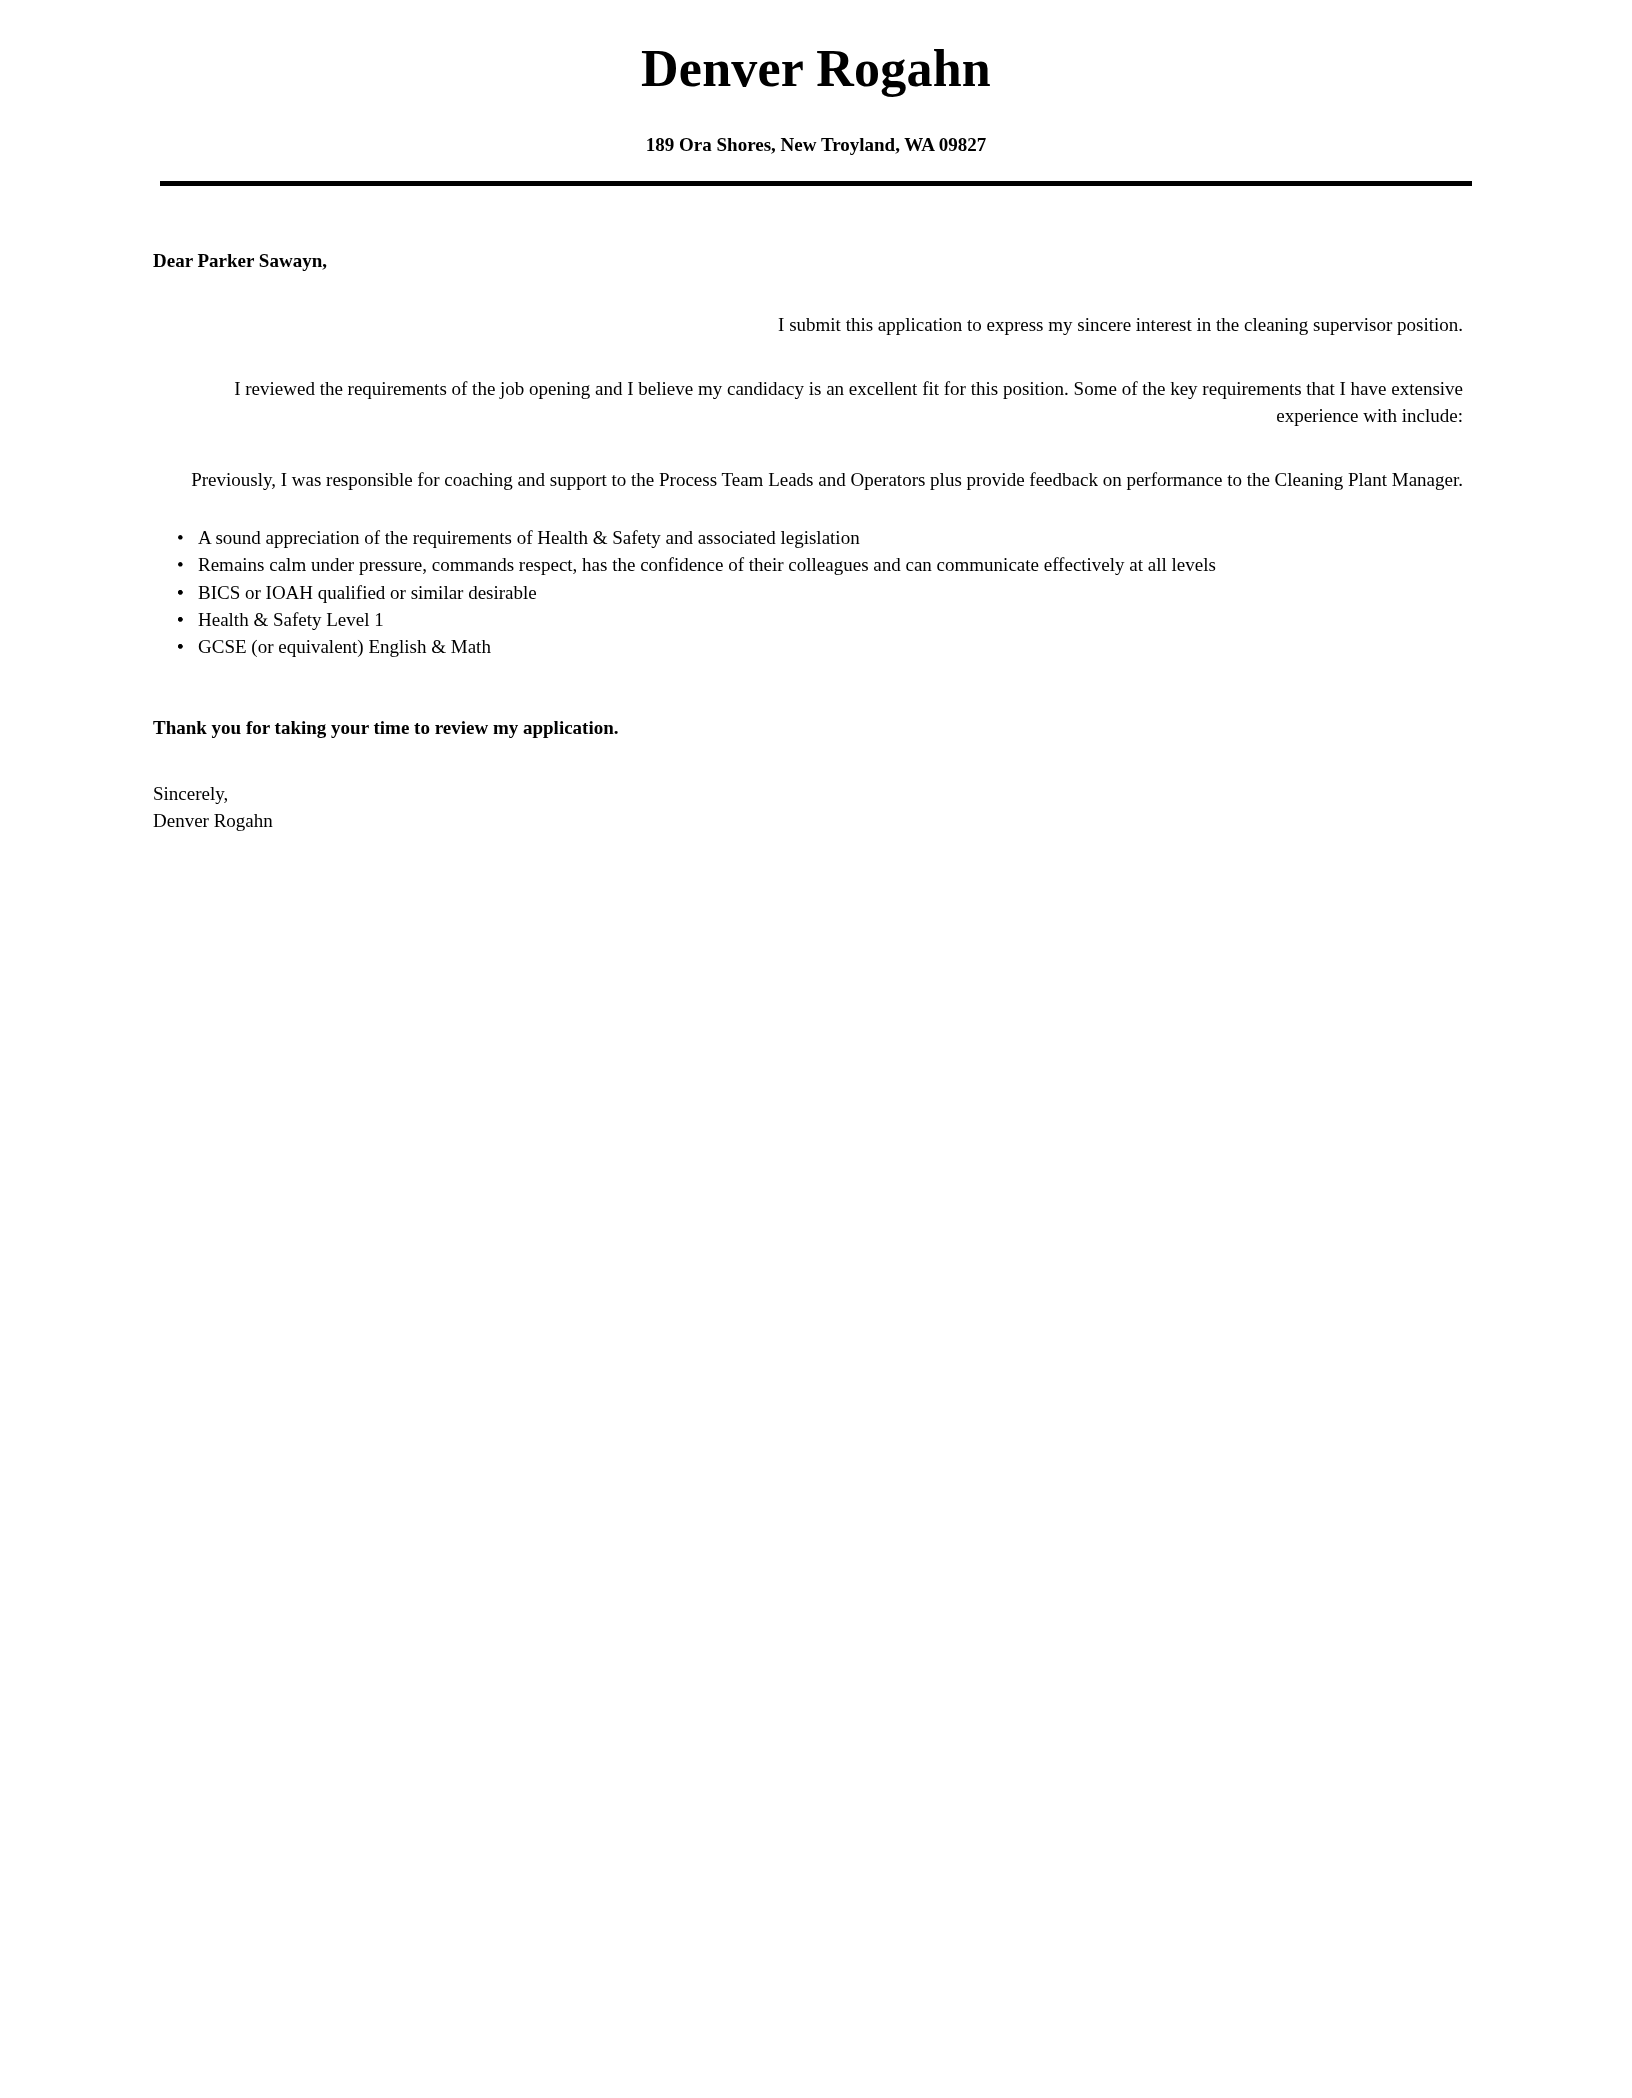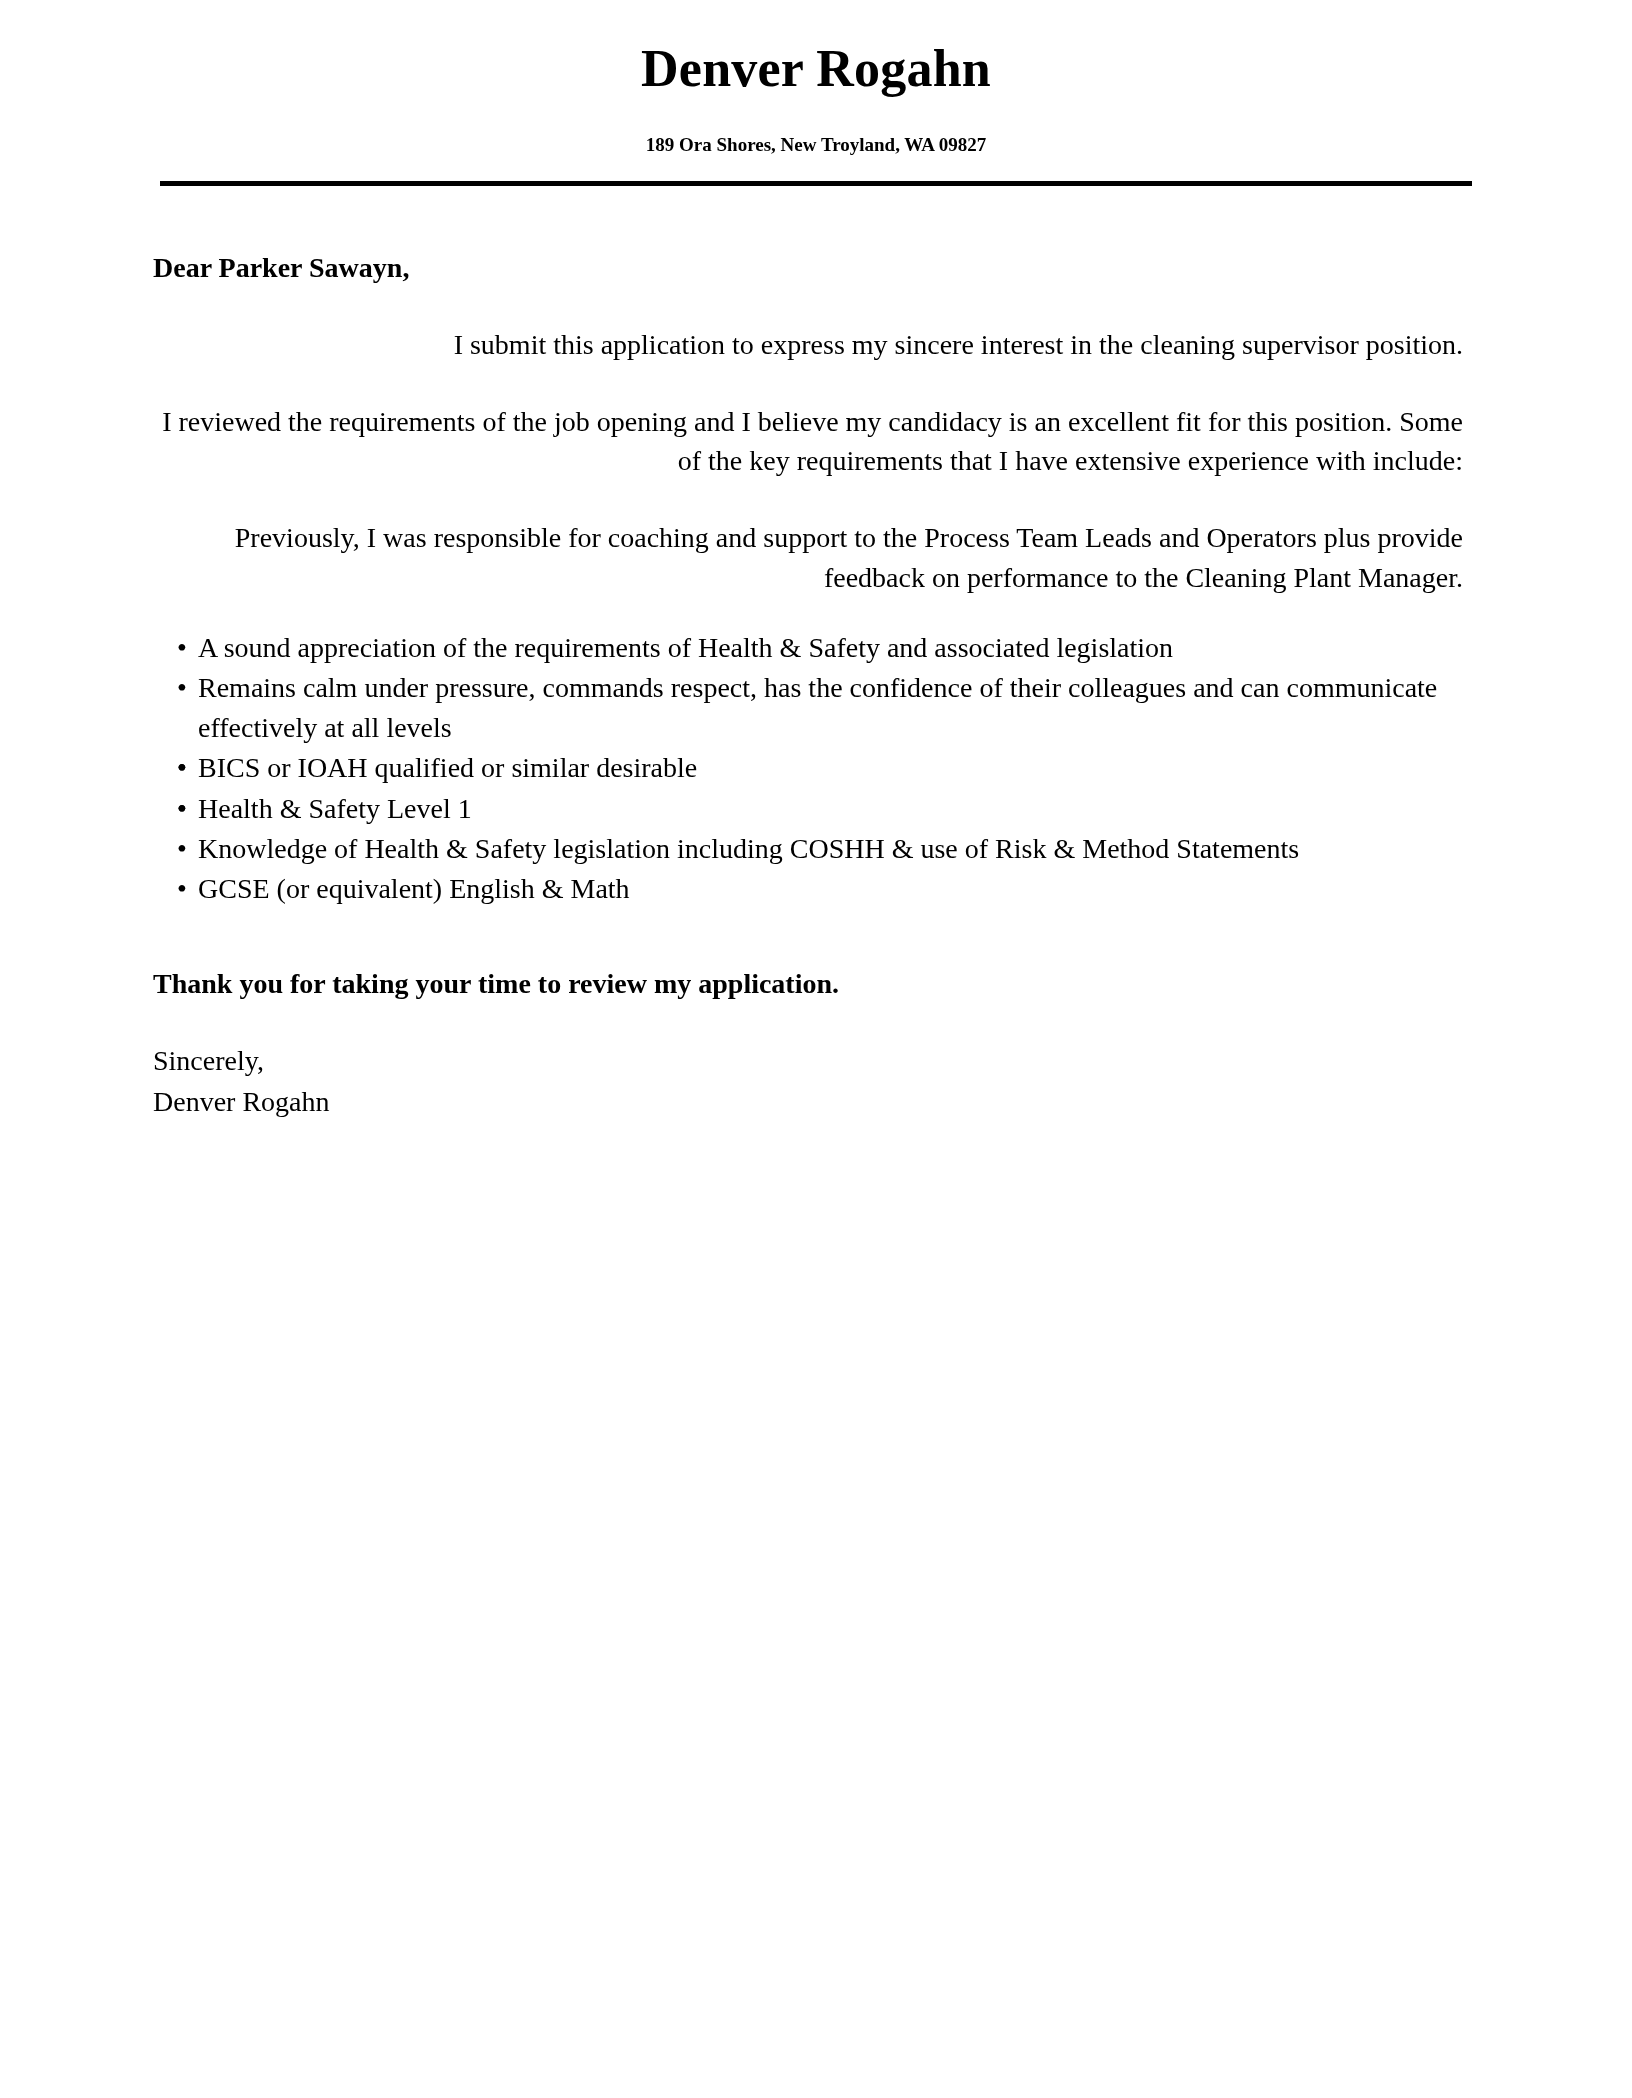--- a/index.html
+++ b/index.html
@@ -49,21 +49,21 @@
   .header-rule {
     height: 5px;
     background: #000000;
     margin: 24px 160px 0 160px;
   }
 
   
   .letter-body {
     margin: 0 160px 0 153px;
     width: 1310px;
-    font-size: 28px;
+    font-size: 19px;
     line-height: 1.42;
   }
 
   .salutation {
     font-weight: bold;
     margin: 0;
     padding-top: 62px;
   }
 
   .para {
@@ -145,21 +145,20 @@
       </li>
       <li>
         <span class="bullet-marker">•</span>
       </li>
       <li>
         <span class="bullet-marker">•</span>
         <span>Health &amp; Safety Level 1</span>
       </li>
       <li>
         <span class="bullet-marker">•</span>
-        <span>Knowledge of Health &amp; Safety legislation including COSHH &amp; use of Risk &amp; Method Statements</span>
       </li>
       <li>
         <span class="bullet-marker">•</span>
         <span>GCSE (or equivalent) English &amp; Math</span>
       </li>
     </ul>
 
     <p class="closing-thanks">Thank you for taking your time to review my application.</p>
 
     <p class="signoff">Sincerely,</p>

